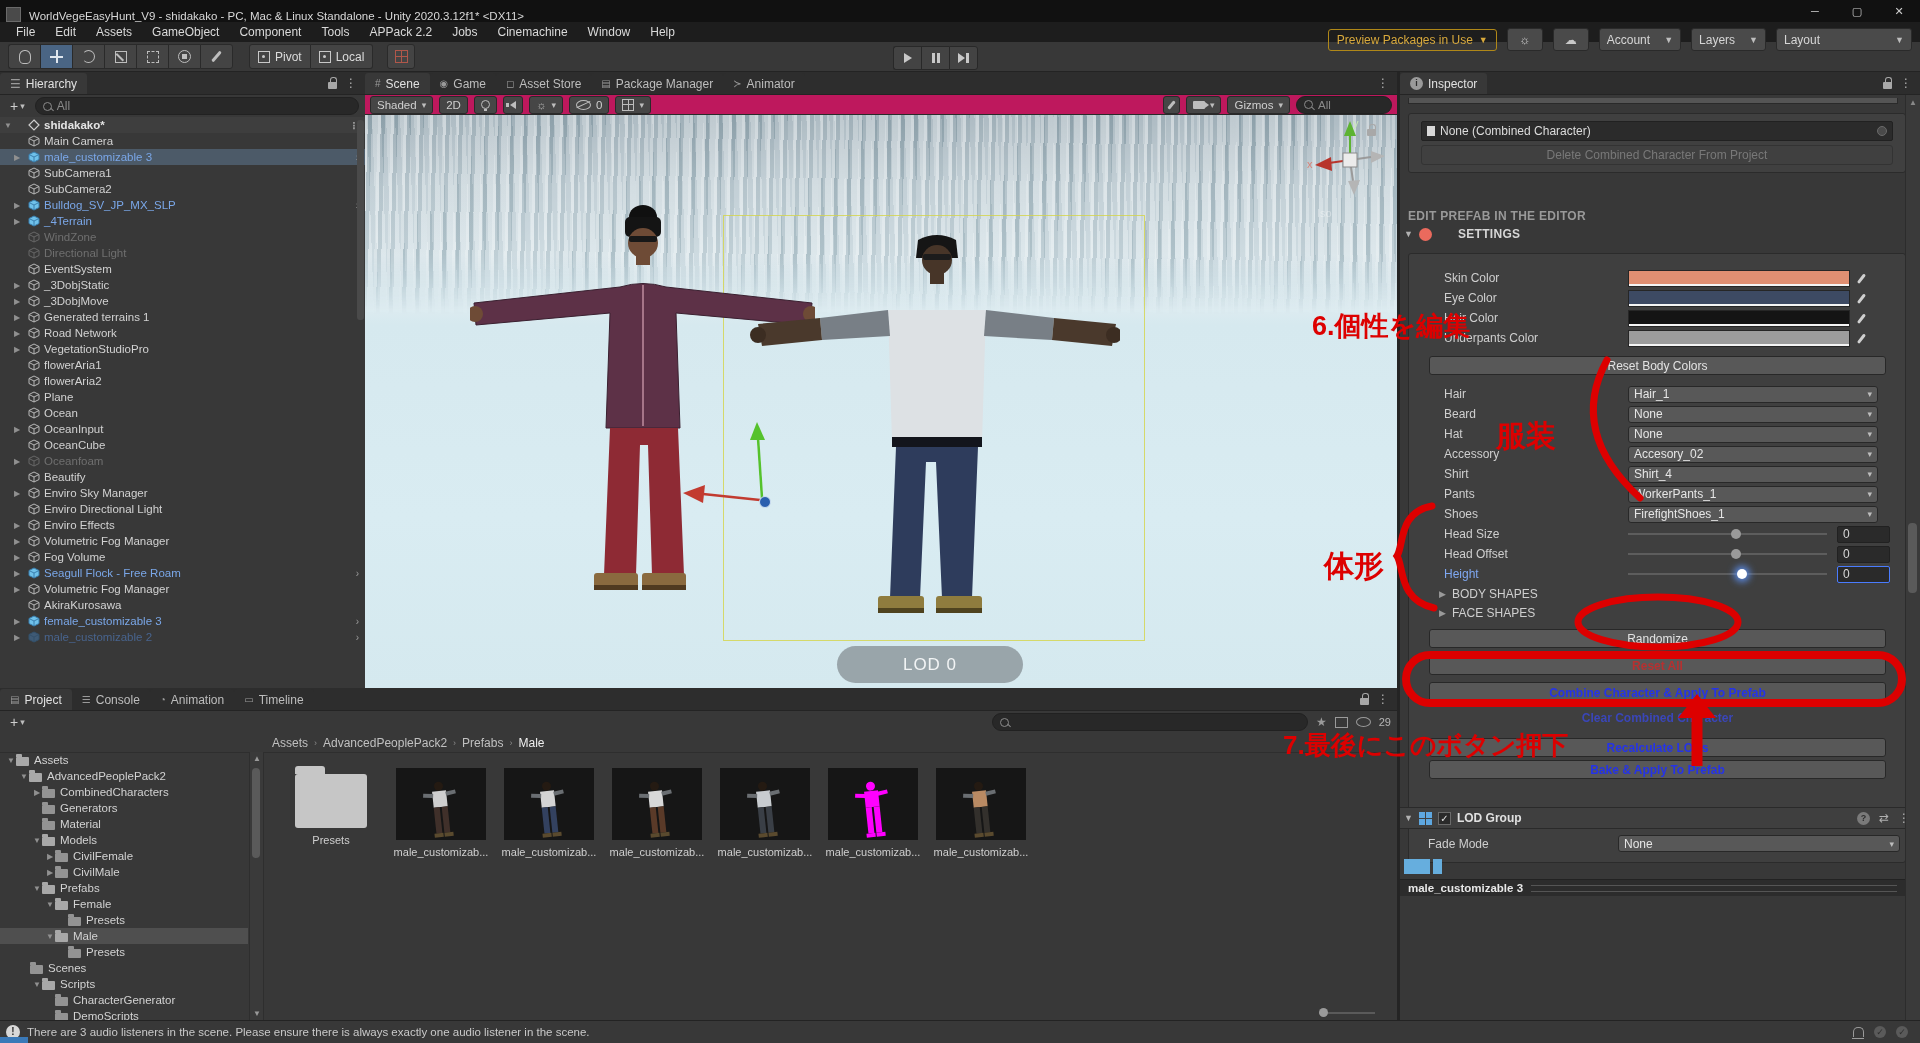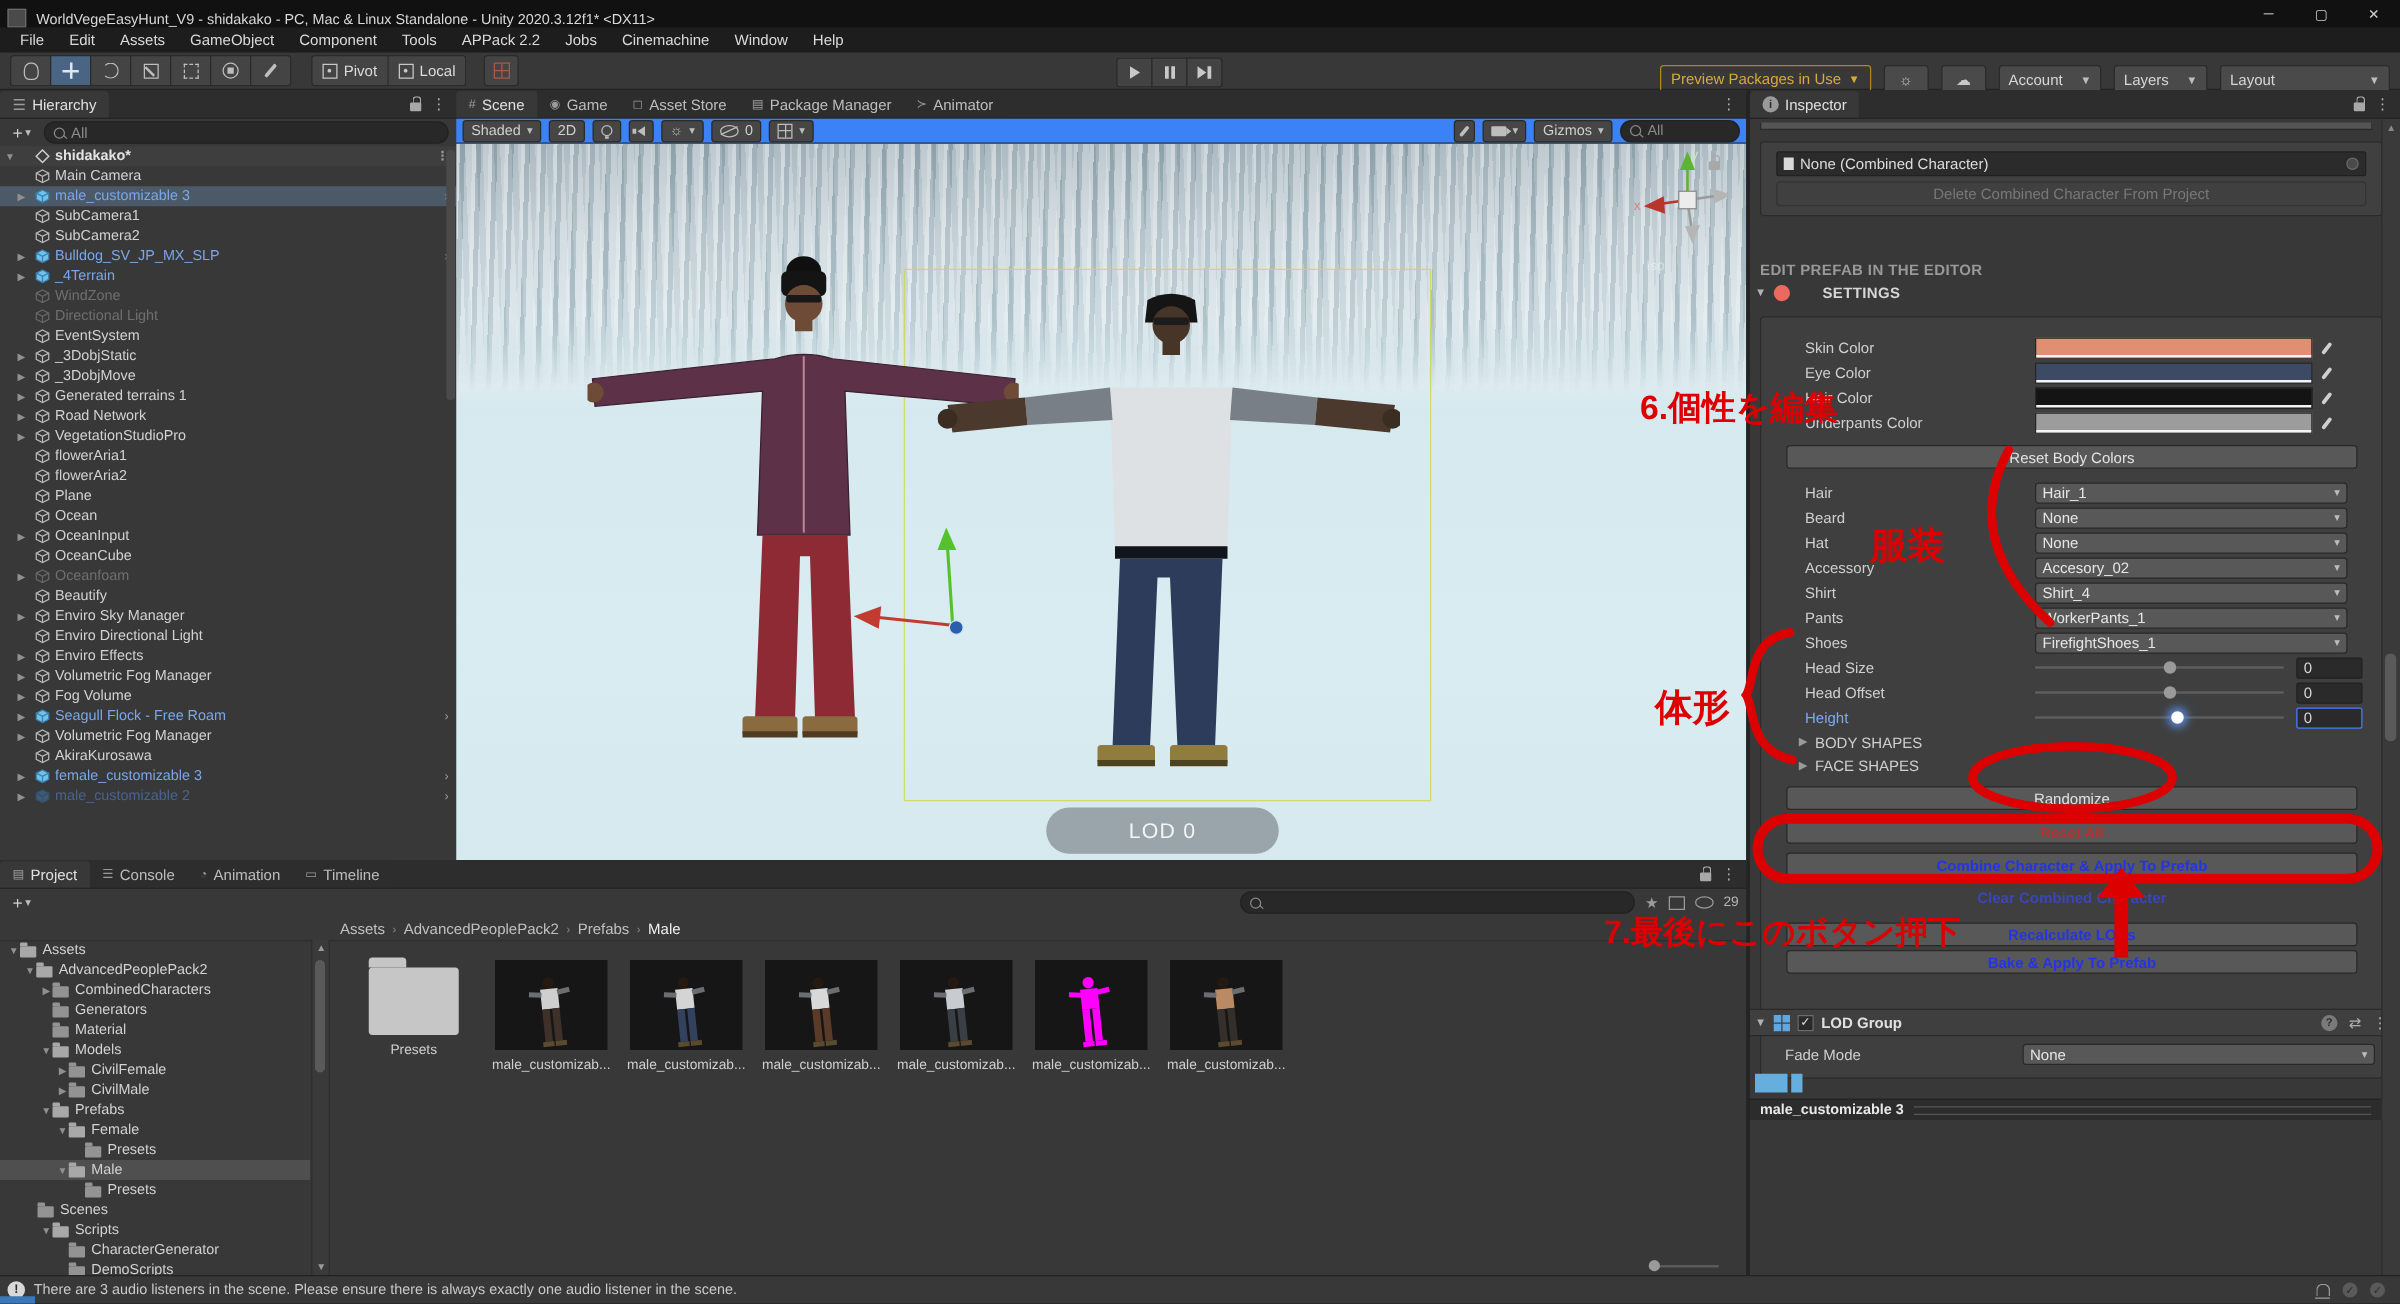--- a/index.html
+++ b/index.html
@@ -45,21 +45,21 @@
   .gicon::after{content:"";position:absolute;top:5px;left:0;width:11px;height:1.3px;background:#b0574a;}
   .playgrp{position:absolute;left:893px;top:46px;display:flex;}
   .playbtn{width:27px;height:22px;background:#434343;border:1px solid #282828;border-right:none;display:flex;align-items:center;justify-content:center;}
   .playbtn:first-child{border-radius:3px 0 0 3px;}
   .playbtn:last-child{border-radius:0 3px 3px 0;border-right:1px solid #282828;}
   .ic-play{width:0;height:0;border-left:8px solid #c8c8c8;border-top:5px solid transparent;border-bottom:5px solid transparent;}
   .ic-pause{display:flex;gap:2px;}
   .ic-pause i{display:block;width:3px;height:10px;background:#c8c8c8;}
   .ic-step{display:flex;align-items:center;gap:1px;}
   .ic-step b{display:block;width:2.5px;height:10px;background:#c8c8c8;}
-  .tb-right{position:absolute;right:8px;top:52px;display:flex;align-items:flex-start;gap:10px;}
+  .tb-right{position:absolute;right:8px;top:28px;display:flex;align-items:center;gap:10px;}
   .previewpkg{border:1px solid #b08818;color:#d8a93c;border-radius:3px;height:20px;display:flex;align-items:center;padding:0 8px;gap:6px;font-size:12px;}
   .squarebtn{width:34px;height:21px;background:#4a4a4a;border:1px solid #2a2a2a;border-radius:3px;display:flex;align-items:center;justify-content:center;color:#c8c8c8;}
   .ddbtn{height:21px;background:#4a4a4a;border:1px solid #2a2a2a;border-radius:3px;display:flex;align-items:center;justify-content:space-between;padding:0 7px;color:#d6d6d6;gap:14px;}
   .caret{font-size:9px;color:#bdbdbd;}
   
   .panel{background:#383838;}
   .tabstrip{height:23px;background:#2d2d2d;display:flex;align-items:flex-end;border-bottom:1px solid #242424;box-sizing:border-box;}
   .tab{height:21px;display:flex;align-items:center;gap:5px;padding:0 10px;color:#bdbdbd;font-size:12px;background:#2d2d2d;border-radius:3px 3px 0 0;}
   .tab.active{background:#383838;color:#e0e0e0;}
   .striptools{margin-left:auto;display:flex;align-items:center;gap:8px;padding-right:8px;height:100%;}
@@ -81,21 +81,21 @@
   .hrow .chev{position:absolute;right:6px;color:#9a9a9a;font-size:10px;}
   .hrow.sel{background:#4c5a68;}
   .hrow.scene-row{background:#3e3e3e;padding-left:28px;font-weight:bold;color:#e4e4e4;}
   .hrow.scene-row .exp{left:4px;}
   .c-prefab{color:#7aa7e8;}
   .c-prefabdim{color:#48648e;}
   .c-disabled{color:#6f6f6f;}
   .hscroll{position:absolute;right:1px;top:48px;width:7px;height:200px;background:#4a4a4a;border-radius:3px;}
   
   #scene{left:365px;top:72px;width:1032px;height:616px;}
-  .scenetoolbar{height:20px;background:#3b82f6;border-bottom:1px solid #2a2a2a;box-sizing:border-box;display:flex;align-items:center;padding:0 5px;gap:6px;font-size:11.5px;color:#cfcfcf;}
+  .scenetoolbar{height:20px;background:#be185d;border-bottom:1px solid #2a2a2a;box-sizing:border-box;display:flex;align-items:center;padding:0 5px;gap:6px;font-size:11.5px;color:#cfcfcf;}
   .sbtn{height:16px;background:#464646;border:1px solid #2a2a2a;border-radius:3px;display:flex;align-items:center;padding:0 6px;gap:5px;}
   .bulb{width:7px;height:7px;border:1.3px solid #bdbdbd;border-radius:50%;position:relative;}
   .bulb::after{content:"";position:absolute;left:2px;bottom:-3px;width:3px;height:2.5px;background:#bdbdbd;}
   .spk{width:0;height:0;border-right:6px solid #bdbdbd;border-top:4px solid transparent;border-bottom:4px solid transparent;position:relative;}
   .spk::before{content:"";position:absolute;left:-4px;top:-2px;width:3px;height:4px;background:#bdbdbd;}
   .eyeic{width:13px;height:8px;border:1.3px solid #bdbdbd;border-radius:50%;position:relative;}
   .eyeic.slash::after{content:"";position:absolute;left:-1px;top:3px;width:15px;height:1.3px;background:#bdbdbd;transform:rotate(-25deg);}
   .gridic{width:10px;height:10px;border:1.2px solid #bdbdbd;position:relative;}
   .gridic::before{content:"";position:absolute;left:4.5px;top:0;width:1.2px;height:10px;background:#bdbdbd;}
   .gridic::after{content:"";position:absolute;top:4.5px;left:0;width:10px;height:1.2px;background:#bdbdbd;}

